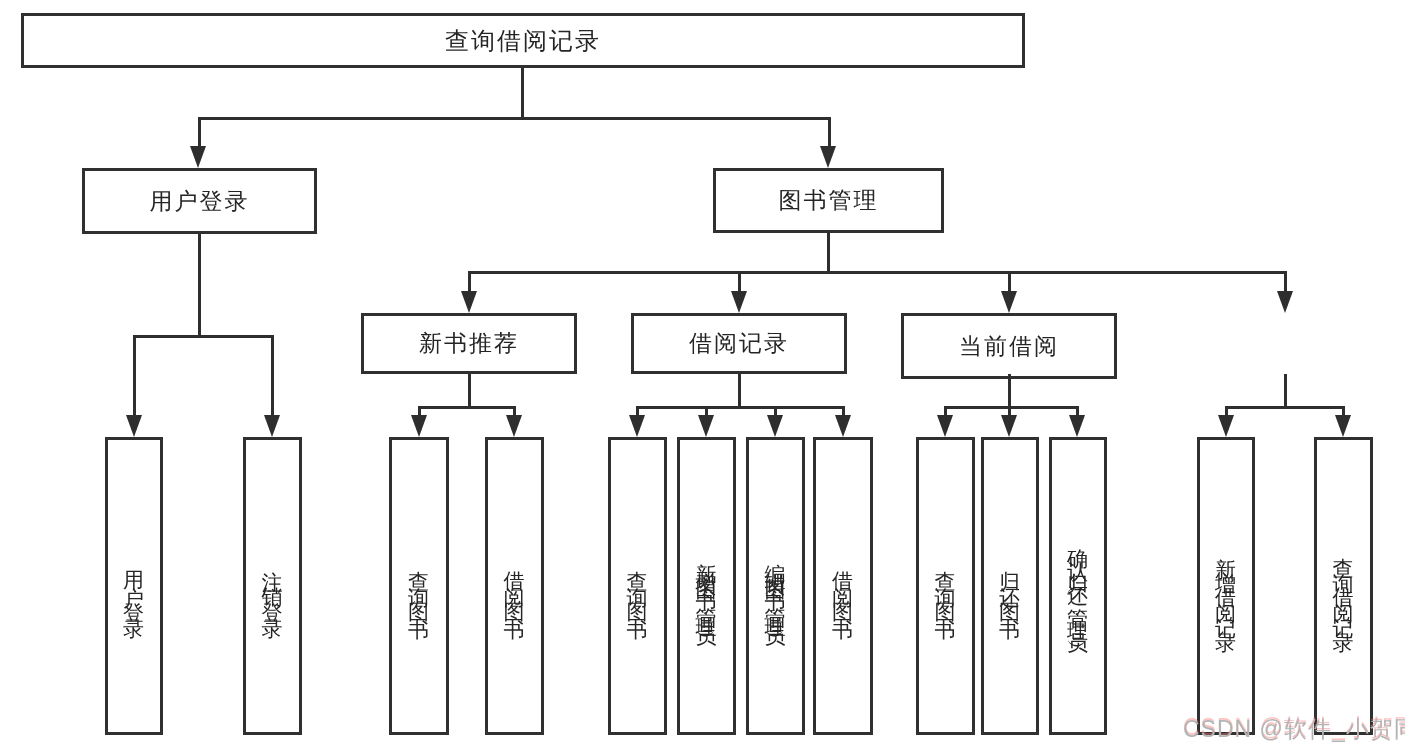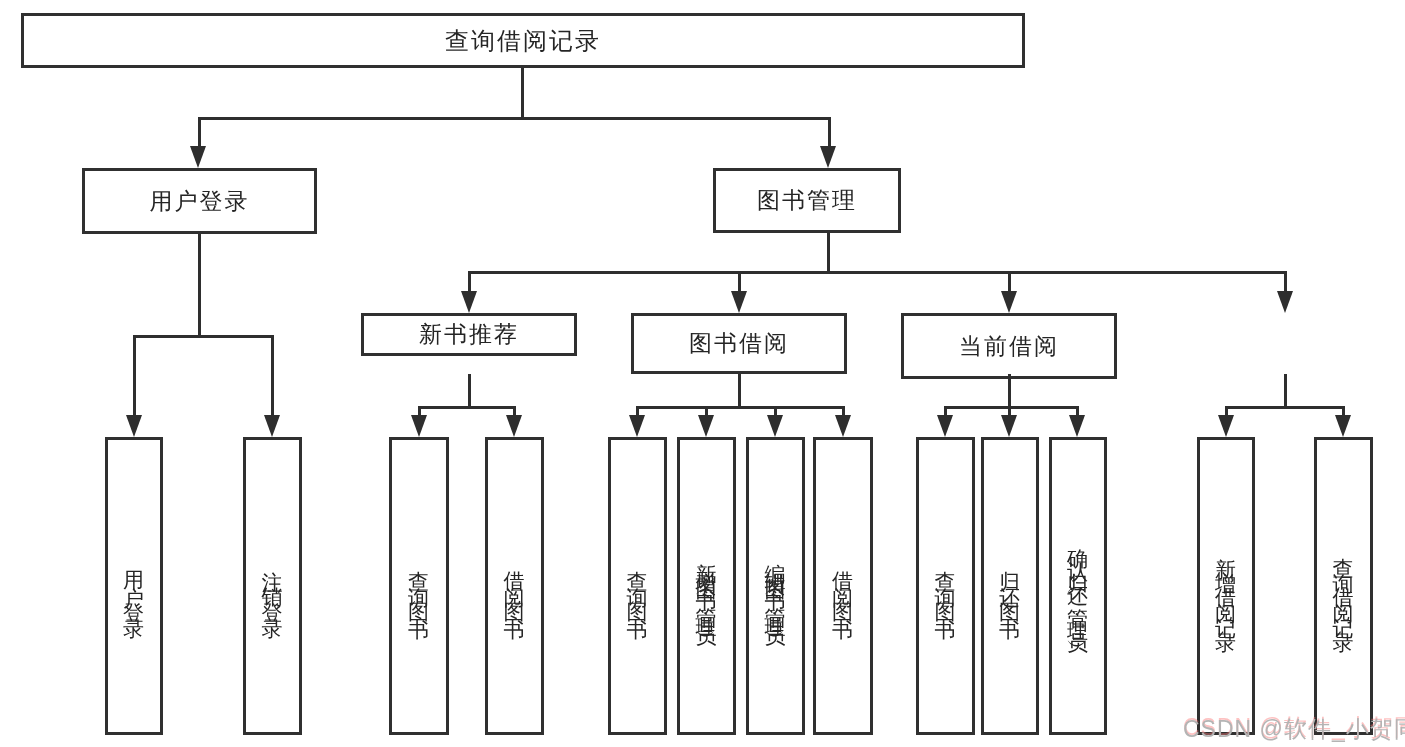--- a/index.html
+++ b/index.html
@@ -66,29 +66,29 @@
 
 <div id="canvas">
 
   <div class="box hbox root" style="left:21px;top:13px;width:1004px;height:55px">
     <span>查询借阅记录</span>
   </div>
 
   <div class="box hbox" style="left:82px;top:168px;width:235px;height:66px">
     <span>用户登录</span>
   </div>
-  <div class="box hbox" style="left:713px;top:168px;width:188px;height:65px">
+  <div class="box hbox" style="left:713px;top:168px;width:231px;height:65px">
     <span>图书管理</span>
   </div>
 
-  <div class="box hbox" style="left:361px;top:313px;width:216px;height:43px">
+  <div class="box hbox" style="left:361px;top:313px;width:216px;height:61px">
     <span>新书推荐</span>
   </div>
   <div class="box hbox" style="left:631px;top:313px;width:216px;height:61px">
-    <span>图书借阅</span>
+    <span>借阅记录</span>
   </div>
   <div class="box hbox" style="left:901px;top:313px;width:216px;height:66px">
     <span>当前借阅</span>
   </div>
 
   <div class="box vbox" style="left:105px;width:58px">
     <span class="vtext ls16">用户登录</span>
   </div>
   <div class="box vbox" style="left:243px;width:59px">
     <span class="vtext ls16">注销登录</span>

